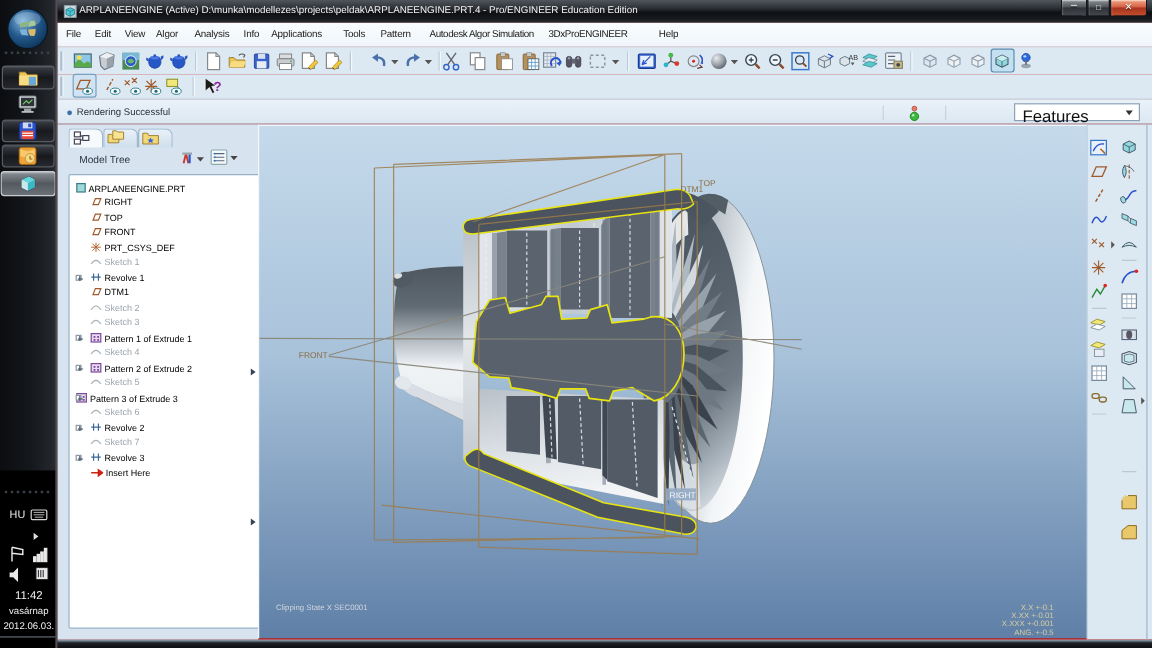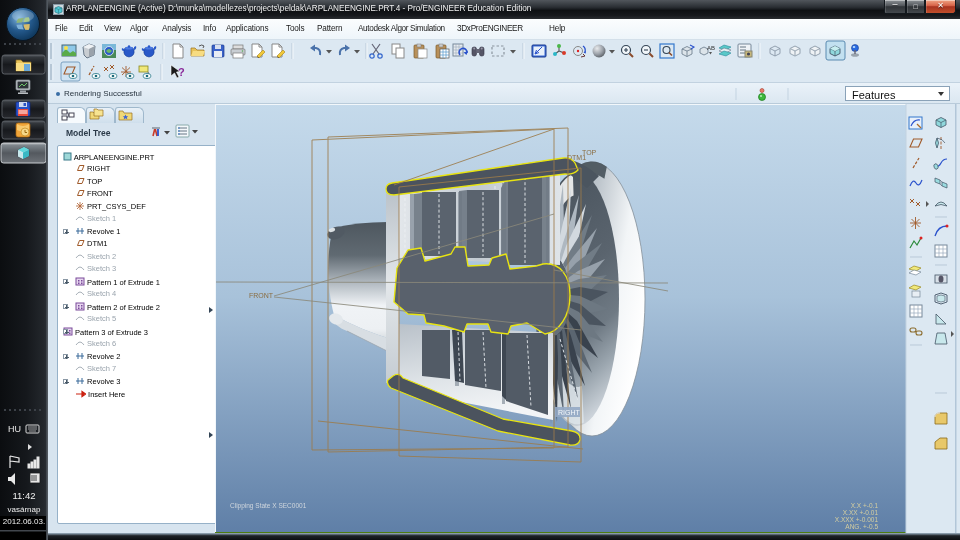--- a/index.html
+++ b/index.html
@@ -1,49 +1,49 @@
 <!DOCTYPE html>
 <html><head><meta charset="utf-8"><style>
 *{margin:0;padding:0;box-sizing:border-box}
 html,body{width:960px;height:540px;overflow:hidden;background:#000;font-family:"Liberation Sans",sans-serif}
 #root{position:absolute;left:0;top:0;width:960px;height:540px}
 .abs{position:absolute}
 
-#taskbar{left:0;top:0;width:48px;height:516px;background:linear-gradient(to right,#0b0d10 0%,#15181c 55%,#23272c 90%,#2c3137 100%);}
+#taskbar{left:0;top:0;width:48px;height:392px;background:linear-gradient(to right,#0b0d10 0%,#15181c 55%,#23272c 90%,#2c3137 100%);}
 #tbedge{left:46px;top:0;width:2px;height:540px;background:linear-gradient(to right,#3a4047,#585f66)}
 
-#win{left:48px;top:0;width:912px;height:540px;background:#4d7c0f}
+#win{left:48px;top:0;width:912px;height:540px;background:#b91c1c}
 #titlebar{left:0;top:0;width:912px;height:19px;background:linear-gradient(to bottom,#51565c 0%,#2a2e33 38%,#0e1013 55%,#17191d 82%,#2a2d31 100%)}
 #titletext{left:18px;top:4px;font-size:8.2px;color:#f2f2f2;white-space:nowrap}
 
 .wbtn{top:0;height:14px;border:1px solid #14191e;border-top:none;background:linear-gradient(to bottom,#8d9296 0%,#55595e 42%,#303438 52%,#44484d 100%);box-shadow:inset 0 1px 0 rgba(255,255,255,.45),inset 1px 0 0 rgba(255,255,255,.15)}
 #bmin{left:836px;width:22px;border-radius:0 0 0 2px}
 #bmax{left:858px;width:19px}
 #bclose{left:877px;width:31px;border-radius:0 0 3px 0;background:linear-gradient(to bottom,#f0a585 0%,#d8654a 42%,#a83420 52%,#c24f2c 100%)}
 .wg{position:absolute;color:#fff;font-size:9px;line-height:12px;width:100%;text-align:center;text-shadow:0 1px 1px rgba(0,0,0,.6)}
 
 #menubar{left:0;top:19px;width:912px;height:21px;background:linear-gradient(to bottom,#fbfdfe,#eef5fa);border-bottom:1px solid #d4e0ea}
 .mi{position:absolute;top:5px;font-size:8.2px;color:#1a1a1a;white-space:nowrap;letter-spacing:-0.15px}
 
 #tbar1{left:0;top:40px;width:912px;height:22px;background:#dce8f2}
 #tbar2{left:0;top:62px;width:912px;height:21px;background:#dce8f2;border-bottom:1px solid #c2d2e0}
 
 #sbar{left:0;top:83px;width:912px;height:21px;background:linear-gradient(to bottom,#eaf2f9,#dbe7f1);border-bottom:1px solid #b9cbda}
 #stext{left:16px;top:6px;font-size:8px;color:#28343f}
 #sdot{left:8px;top:9px;width:4px;height:4px;border-radius:2px;background:#3a6ea5}
-#features{left:797px;top:3px;width:105px;height:15px;background:#fff;border:1px solid #8aa2b8;font-size:11px;color:#111;padding:2px 0 0 6px}
+#features{left:797px;top:3px;width:105px;height:15px;background:#fff;border:1px solid #8aa2b8;font-size:14px;color:#111;padding:2px 0 0 6px}
 #fcaret{left:890px;top:9px;width:0;height:0;border-left:3.5px solid transparent;border-right:3.5px solid transparent;border-top:4px solid #333}
 
 #nav{left:0px;top:104px;width:167px;height:429px;background:#d7e4ef}
 .tab{top:3px;height:16px;border:1px solid #9fb8cc;border-bottom:none;border-radius:3px 6px 0 0;background:linear-gradient(to bottom,#e9f1f8,#cfdfec)}
 #tab1{left:9px;width:29px;background:#f6fafd}
 #tab2{left:38px;width:29px}
 #tab3{left:67px;width:29px}
 #mth{left:9px;top:19px;width:152px;height:22px}
-#mtitle{left:9px;top:5px;font-size:8.5px;font-weight:bold;color:#2b3a49}
+#mtitle{left:9px;top:5px;font-size:8.5px;font-weight:normal;color:#2b3a49}
 #treebox{left:9px;top:41px;width:162px;height:379px;background:#fff;border:1px solid #96b1c8;border-radius:2px}
 .trow{position:absolute;left:0;font-size:7.5px;color:#000;white-space:nowrap}
 .gray{color:#9aa4ad}
 .exp{position:absolute;left:0;top:2px;width:5px;height:5px;border:1px solid #8a98a5;background:#fff}
 .exp::after{content:"";position:absolute;left:0.5px;top:1.5px;width:4px;height:1px;background:#4a5a68}
 .exp::before{content:"";position:absolute;left:2px;top:0px;width:1px;height:4px;background:#4a5a68}
 
 #gfx{left:167px;top:104px;width:691px;height:428px}
 
 #rbar{left:858px;top:104px;width:54px;height:428px;background:#dce8f2;border-left:1px solid #c2d2e0}

